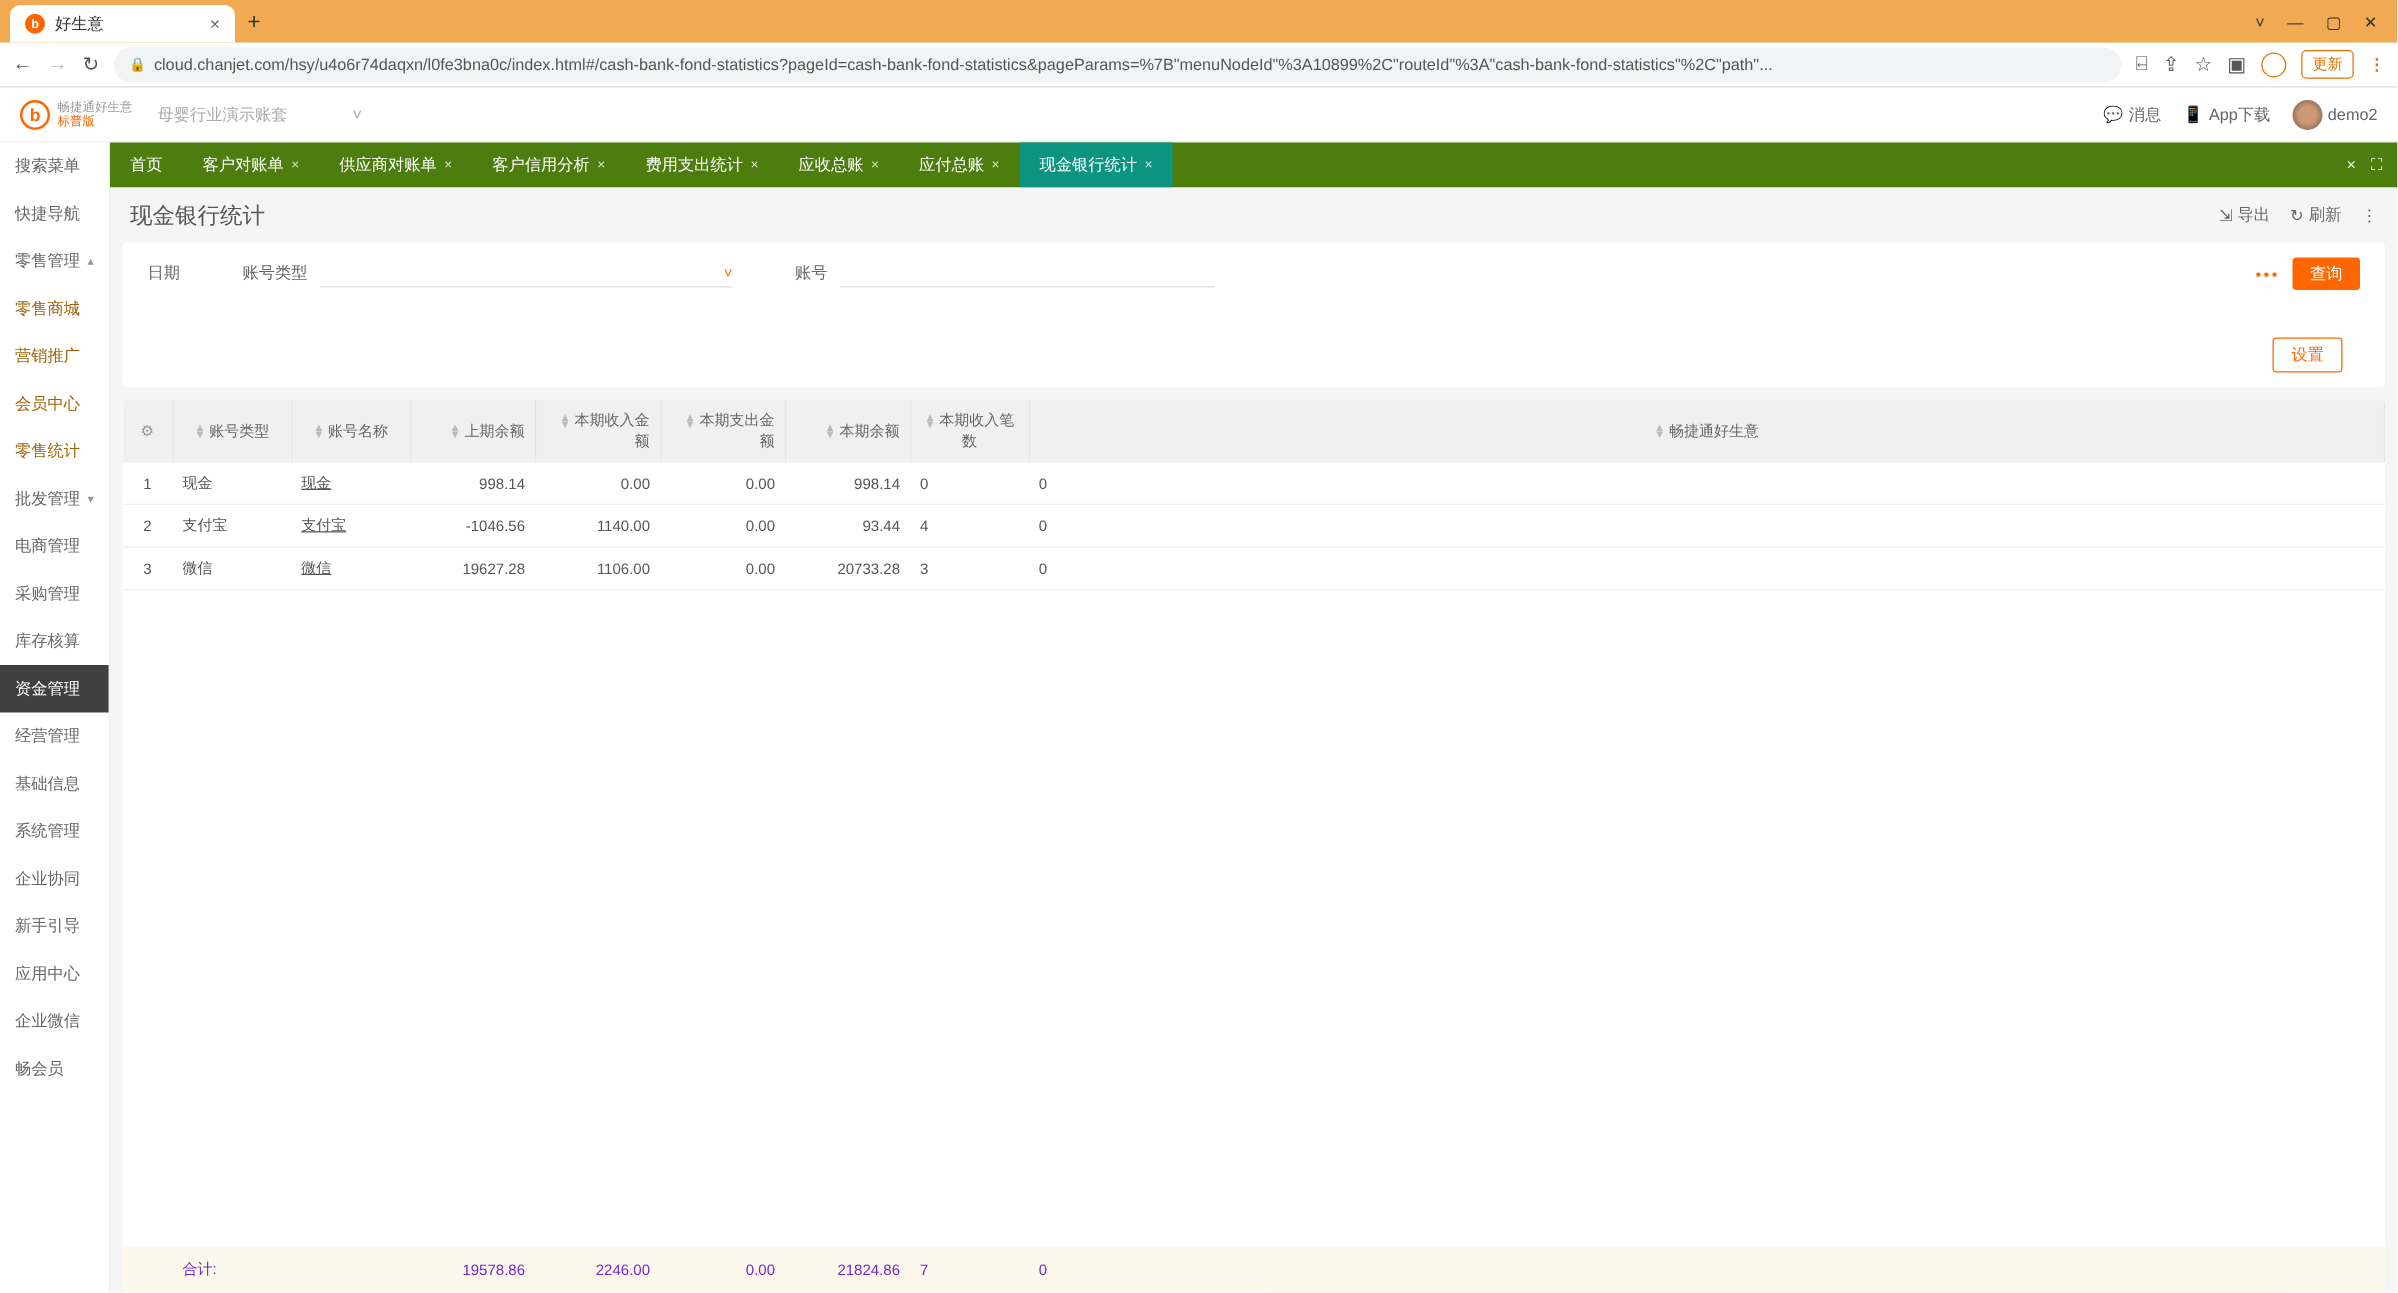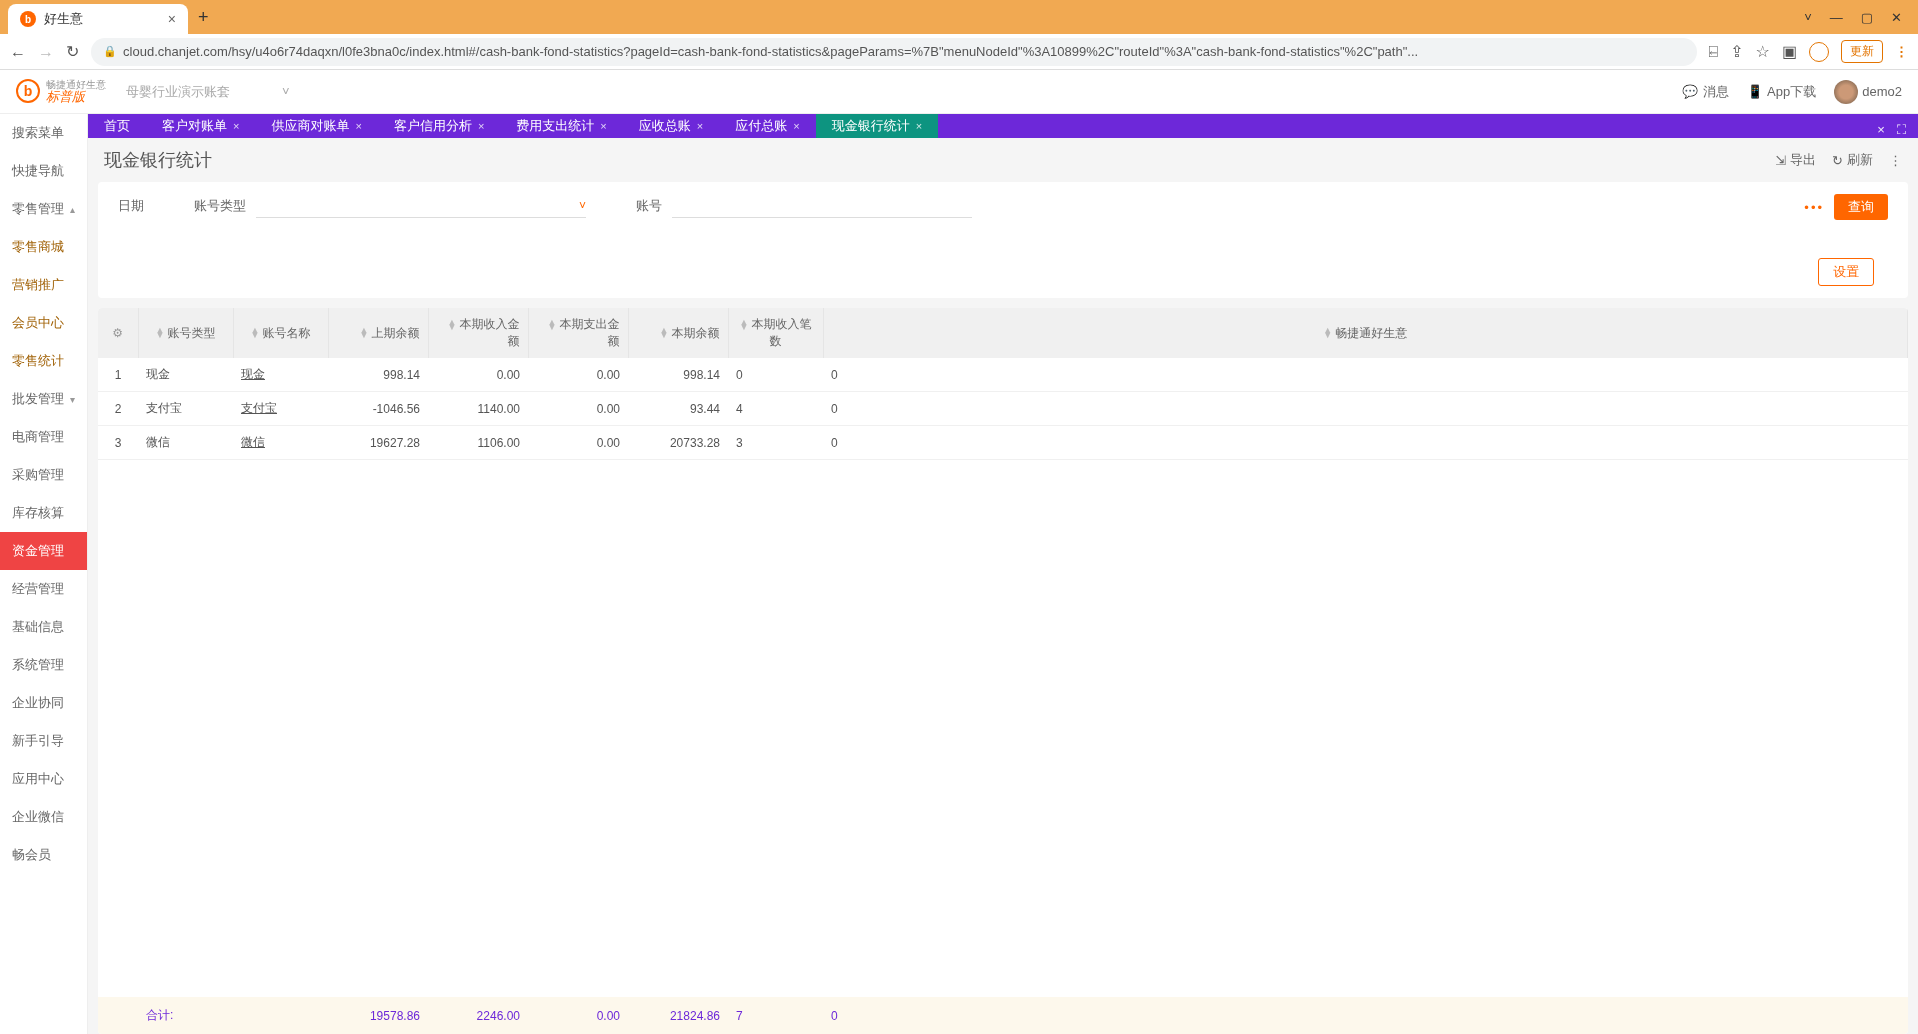--- a/index.html
+++ b/index.html
@@ -23,38 +23,38 @@
 .toolbar-right { display: flex; align-items: center; gap: 12px; }
 .update-btn { color: #e37400; border: 1px solid #e37400; border-radius: 4px; padding: 2px 8px; font-size: 12px; cursor: pointer; text-align: center; }
 .kebab { color: #e37400; font-weight: bold; cursor: pointer; }
 .avatar-circle { width: 20px; height: 20px; border: 1px solid #e37400; border-radius: 50%; cursor: pointer; }
 
 
 .app-header { display: flex; align-items: center; height: 44px; border-bottom: 1px solid #eee; padding: 0 16px; }
 .app-logo { display: flex; align-items: center; gap: 6px; }
 .app-logo-icon { width: 24px; height: 24px; background: #fff; border: 2px solid #f60; border-radius: 50%; display: flex; align-items: center; justify-content: center; color: #f60; font-weight: bold; font-size: 14px; }
 .app-logo-text { color: #999; font-size: 10px; display: flex; flex-direction: column; line-height: 1.1; }
-.app-logo-text .sub { color: #f60; font-size: 13px; font-style: italic; }
+.app-logo-text .sub { color: #f60; font-size: 10px; }
 .tenant-select { margin-left: 20px; color: #aaa; display: flex; align-items: center; gap: 52px; cursor: pointer; }
 .header-right { margin-left: auto; display: flex; align-items: center; gap: 18px; color: #666; }
 .header-right .hr-item { display: flex; align-items: center; gap: 4px; cursor: pointer; }
 .user-avatar { width: 24px; height: 24px; border-radius: 50%; background: radial-gradient(circle, #c97 40%, #654 100%); }
 
 
 .layout { display: flex; height: calc(100vh - 114px); }
 .sidebar { width: 88px; background: #fff; border-right: 1px solid #eee; overflow-y: auto; }
 .sidebar-item { padding: 10px 12px; color: #666; cursor: pointer; display: flex; align-items: center; justify-content: space-between; }
-.sidebar-item.active { background: #ef4444; color: #fff; }
+.sidebar-item.active { background: #404040; color: #fff; }
 .sidebar-item .caret { font-size: 10px; color: #999; }
 .sidebar-item.sub { color: #a16207; }
 
 .main { flex: 1; display: flex; flex-direction: column; background: #f5f5f5; }
 
 
-.app-tabs { display: flex; align-items: flex-end; background: #6d28d9; height: 24px; color: #fff; }
+.app-tabs { display: flex; align-items: center; background: #4d7c0f; height: 36px; color: #fff; }
 .app-tab { padding: 0 16px; height: 100%; display: flex; align-items: center; gap: 6px; cursor: pointer; font-size: 13px; }
 .app-tab.active { background: #0d9480; }
 .app-tab .tclose { font-size: 11px; opacity: 0.8; cursor: pointer; }
 .tabs-right { margin-left: auto; display: flex; gap: 12px; padding-right: 12px; }
 .tabs-right span { cursor: pointer; opacity: 0.9; }
 
 
 .page-bar { display: flex; align-items: center; justify-content: space-between; padding: 10px 16px; background: #f5f5f5; }
 .page-title { font-size: 18px; color: #555; }
 .page-actions { display: flex; gap: 16px; color: #666; }

